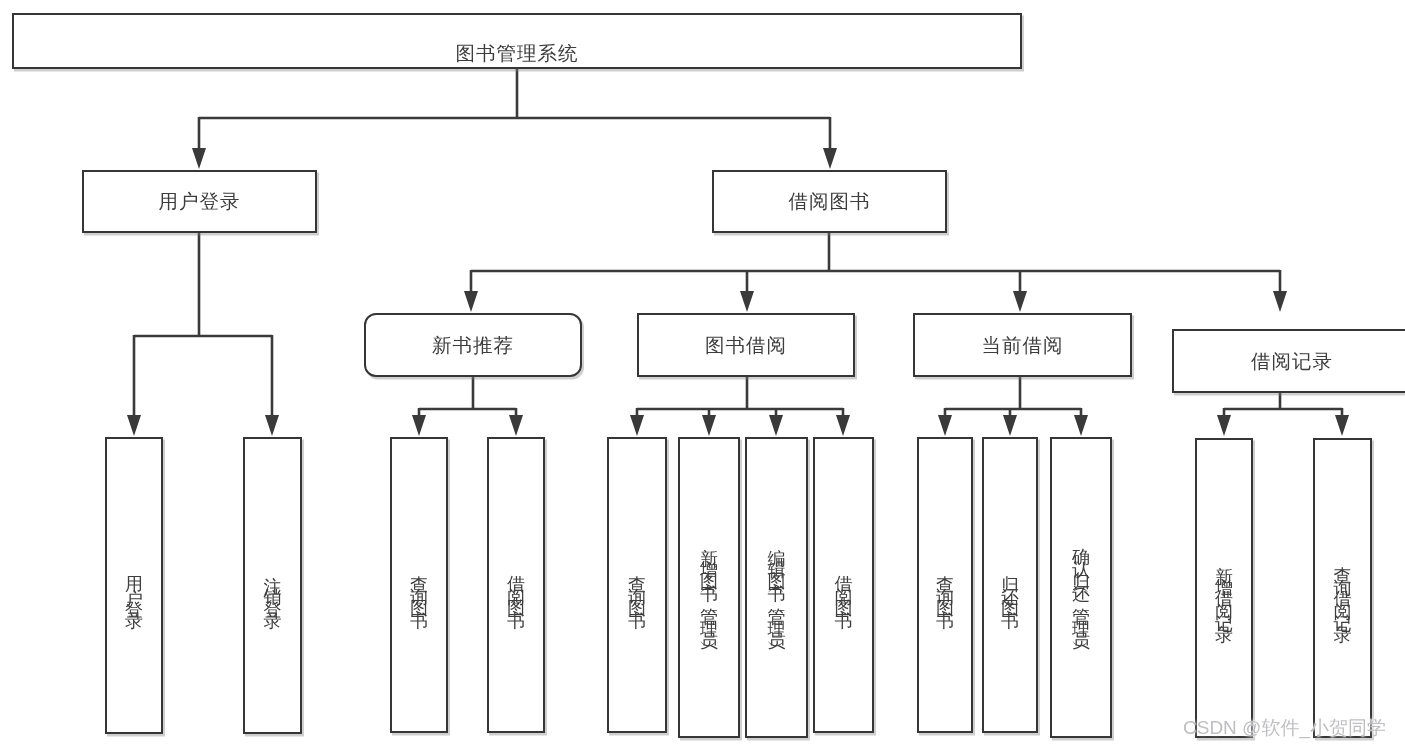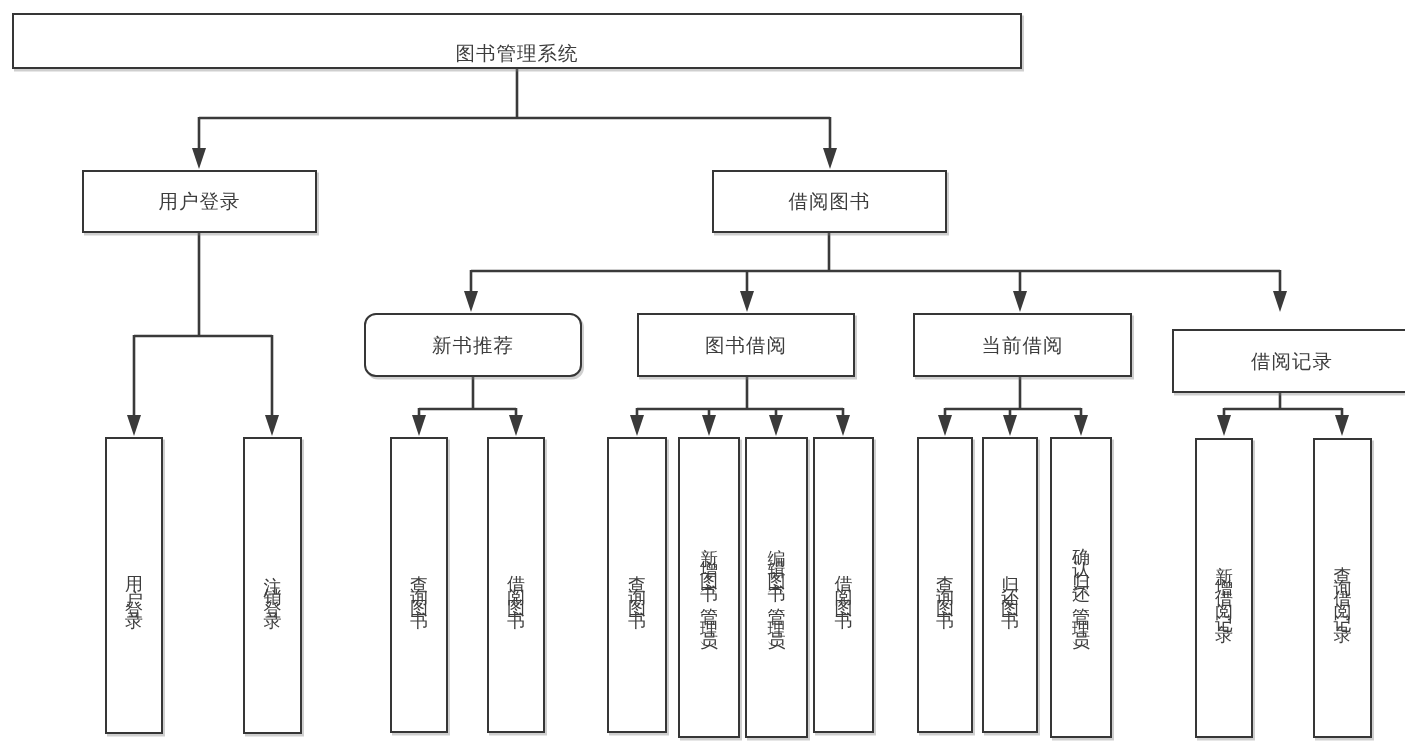--- a/index.html
+++ b/index.html
@@ -190,14 +190,15 @@
     <span class="vtext">确认归还（管理员）</span>
   </div>
 
   <div class="node leaf lf-12">
     <span class="vtext">新增借阅记录</span>
   </div>
   <div class="node leaf lf-13">
     <span class="vtext">查询借阅记录</span>
   </div>
 
+  <div class="watermark">CSDN @软件_小贺同学</div>
 
 </div>
 
 </body></html>

